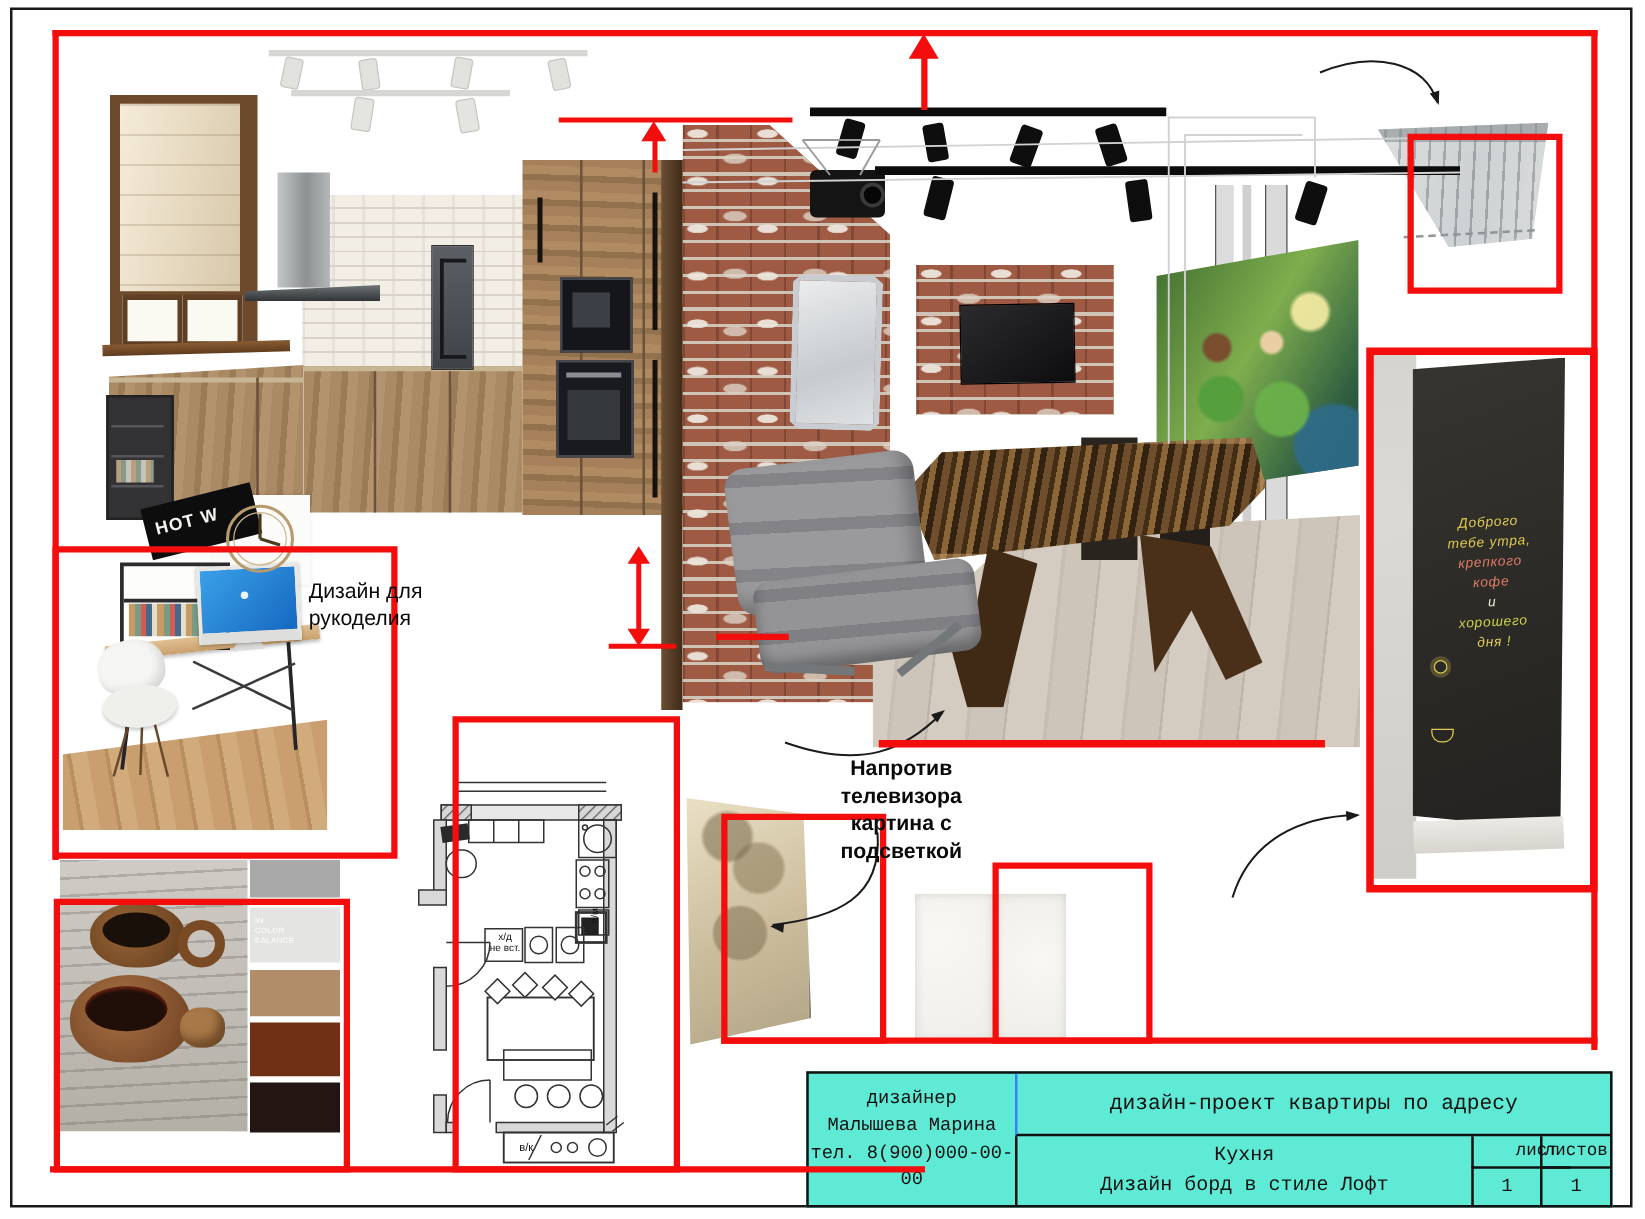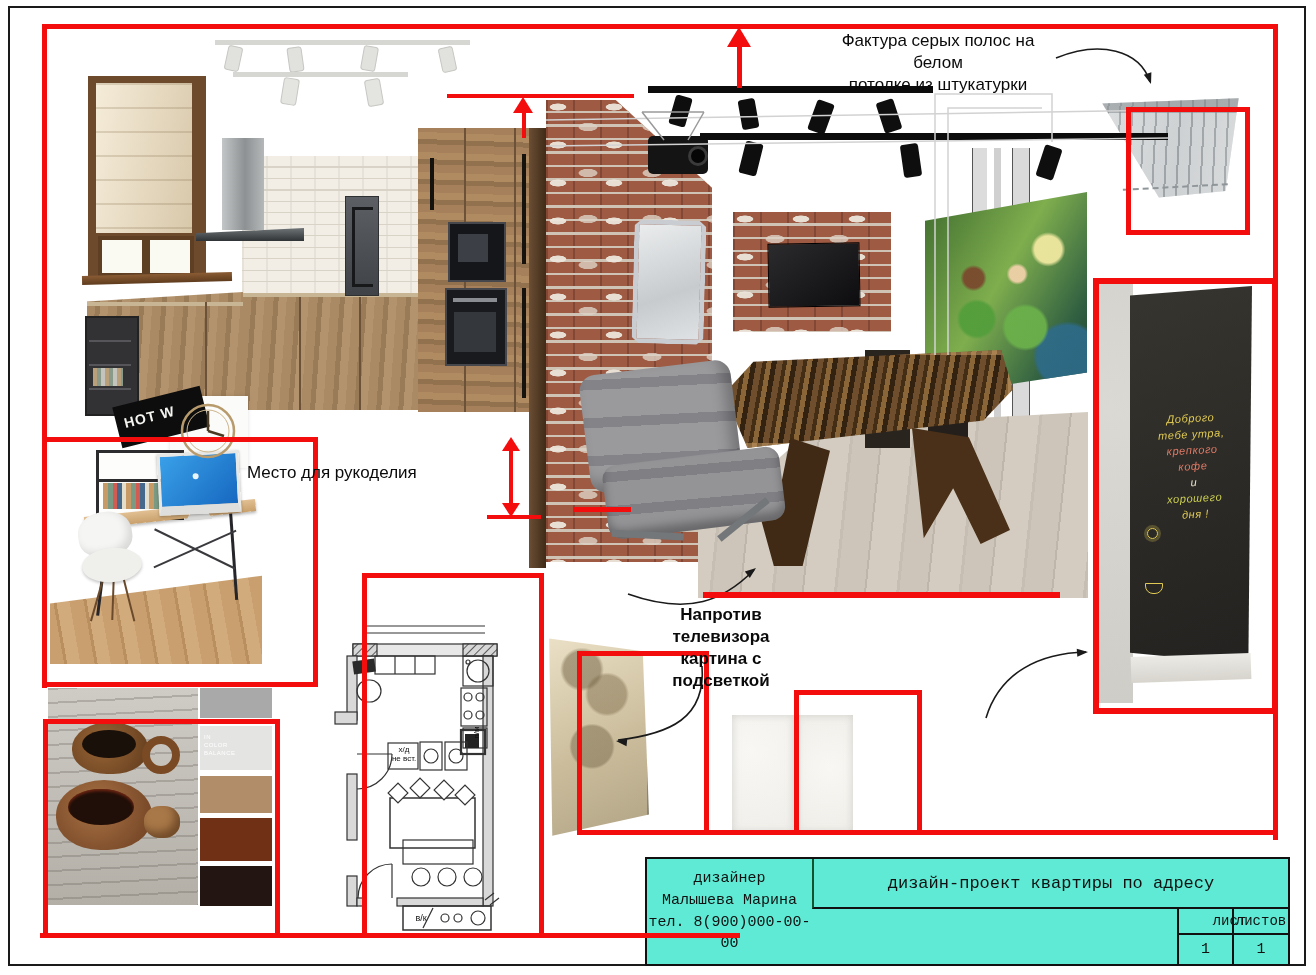--- a/index.html
+++ b/index.html
@@ -364,30 +364,30 @@
 
   <div class="abs red" style="left:447px;top:94px;width:187px;height:4px;"></div>
   <div class="abs red" style="left:522px;top:112px;width:4px;height:26px;"></div>
   <div class="abs tri" style="left:513px;top:97px;border-left:10px solid transparent;border-right:10px solid transparent;border-bottom:16px solid #f40d0d;"></div>
 
   <div class="abs red" style="left:509px;top:449px;width:4px;height:56px;"></div>
   <div class="abs tri" style="left:502px;top:437px;border-left:9px solid transparent;border-right:9px solid transparent;border-bottom:14px solid #f40d0d;"></div>
   <div class="abs tri" style="left:502px;top:503px;border-left:9px solid transparent;border-right:9px solid transparent;border-top:14px solid #f40d0d;"></div>
   <div class="abs red" style="left:487px;top:515px;width:54px;height:4px;"></div>
 
-  <div class="abs note pre" style="left:818px;top:30px;width:240px;">Фактура серых полос на белом
-потолке из штукатурки</div>
-  <div class="abs note" style="left:247px;top:462px;width:170px;text-align:left;">Место для рукоделия</div>
+  <div class="abs note" style="left:247px;top:462px;width:170px;text-align:left;">Дизайн для рукоделия</div>
   <div class="abs note pre" style="left:636px;top:604px;width:170px;font-weight:bold;">Напротив телевизора
 картина с подсветкой</div>
 
   <div class="abs" style="left:645px;top:857px;width:641px;height:105px;border:2px solid #111;background:#5eead4;z-index:20;font-size:15px;font-family:Liberation Mono, monospace;">
     <div class="tb-cell pre" style="left:0;top:0;width:165px;height:105px;line-height:1.45;">дизайнер
 Малышева Марина
 тел. 8(900)000-00-00</div>
-    <div class="tb-cell" style="left:165px;top:0;width:474px;height:48px;border-left:2px solid #14532d;border-bottom:2px solid #111;font-size:17px;">дизайн-проект квартиры по адресу</div>
+    <div class="tb-cell" style="left:165px;top:0;width:474px;height:48px;border-left:2px solid #3b82f6;border-bottom:2px solid #111;font-size:17px;">дизайн-проект квартиры по адресу</div>
+    <div class="tb-cell pre" style="left:165px;top:50px;width:363px;height:55px;border-left:2px solid #111;font-size:16px;line-height:1.45;">Кухня
+Дизайн борд в стиле Лофт</div>
     <div class="tb-cell" style="left:530px;top:50px;width:53px;height:24px;border-left:2px solid #111;border-bottom:2px solid #111;font-size:14px;padding-left:24px;">лист</div>
     <div class="tb-cell" style="left:530px;top:76px;width:53px;height:29px;border-left:2px solid #111;">1</div>
     <div class="tb-cell" style="left:585px;top:50px;width:54px;height:24px;border-left:2px solid #111;border-bottom:2px solid #111;font-size:14px;">листов</div>
     <div class="tb-cell" style="left:585px;top:76px;width:54px;height:29px;border-left:2px solid #111;">1</div>
   </div>
 
 </div>
 
 </body></html>

